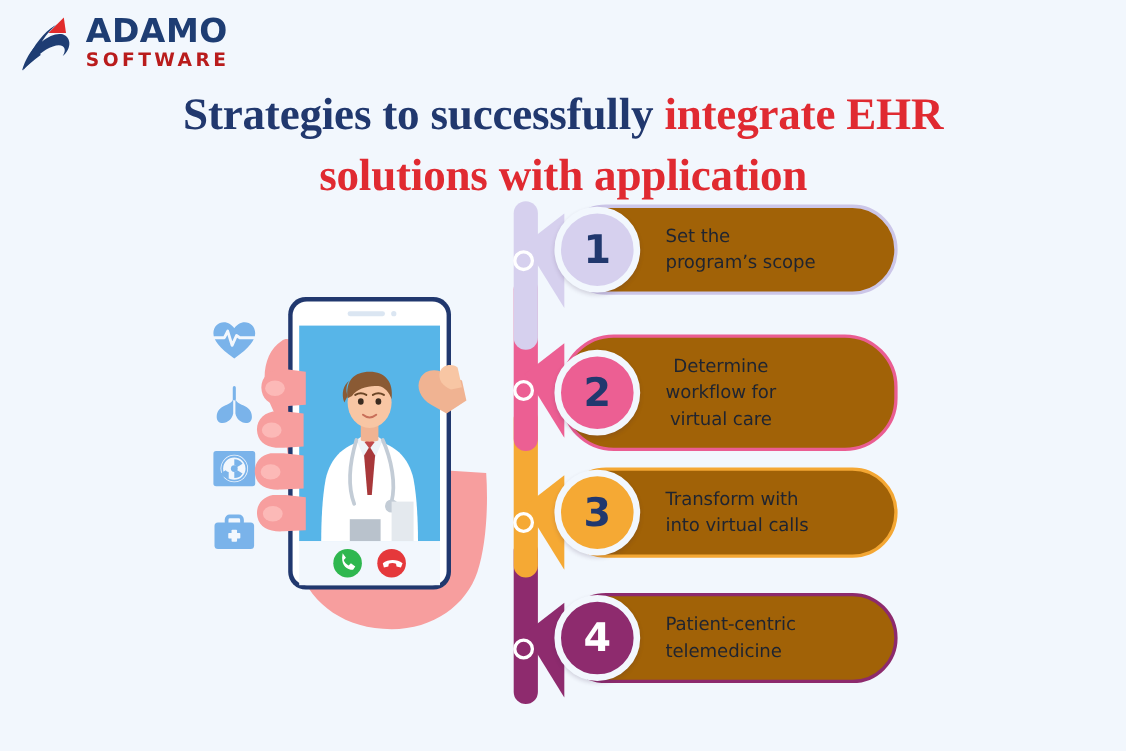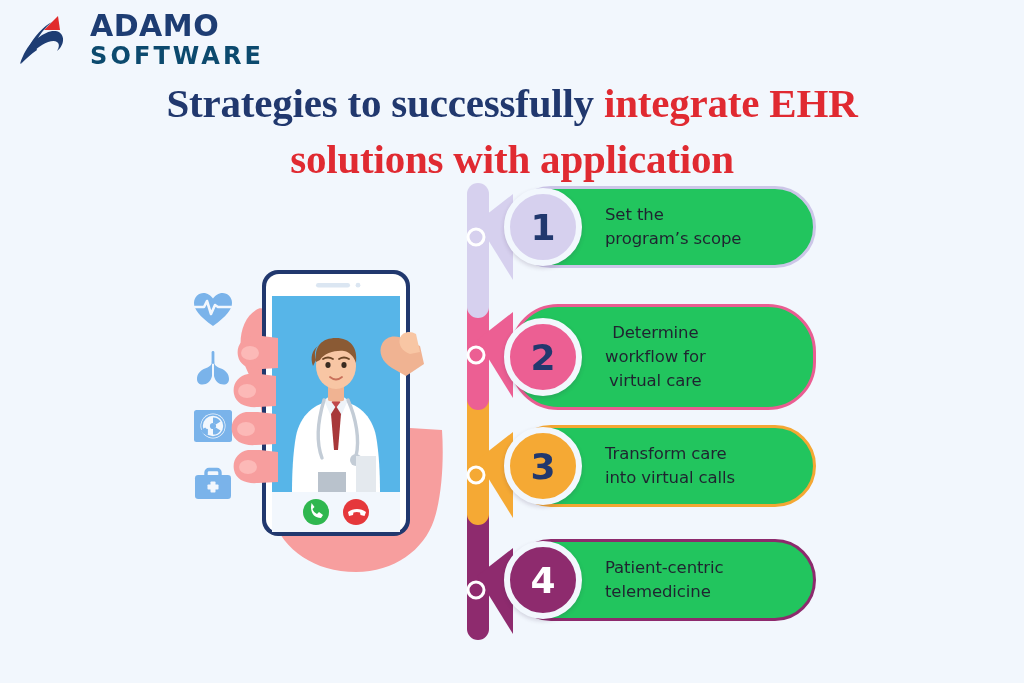--- a/index.html
+++ b/index.html
@@ -22,41 +22,41 @@
 
   
   .logo {
     position: absolute;
     left: 14px;
     top: 8px;
     width: 260px;
     height: 62px;
     display: flex;
     align-items: center;
-    gap: 18px;
+    gap: 6px;
   }
   .logo-mark { width: 58px; height: 58px; flex: 0 0 58px; }
   .logo-words {
     display: flex;
     flex-direction: column;
     justify-content: center;
     line-height: 1;
   }
   .logo-top {
     font-size: 30px;
     font-weight: bold;
     letter-spacing: 0.5px;
     color: #1e3d73;
     font-family: "DejaVu Sans", sans-serif;
   }
   .logo-bottom {
-    font-size: 24px;
+    font-size: 17px;
     font-weight: bold;
     letter-spacing: 3.1px;
-    color: #0c4a6e;
+    color: #b91c1c;
     margin-top: 3px;
     font-family: "DejaVu Sans", sans-serif;
   }
 
   
   .title {
     position: absolute;
     left: 112px;
     top: 76px;
     width: 800px;
@@ -108,21 +108,21 @@
     display: block;
   }
   .pill {
     position: absolute;
     left: 48px;
     top: 0;
     width: 306px;
     box-sizing: border-box;
     border: 3px solid #ccc6e8;
     border-radius: 48px;
-    background: #22c55e;
+    background: #a16207;
     padding: 14px 18px 14px 92px;
     min-height: 68px;
     display: flex;
     align-items: center;
   }
   .pill-text {
     font-family: "DejaVu Sans", sans-serif;
     font-size: 16.5px;
     line-height: 1.46;
     color: #1f2430;
@@ -311,21 +311,21 @@
 workflow for
 virtual care</span>
       </div>
       <div class="bubble" style="background: rgb(236, 95, 147); color: rgb(33, 56, 110); top: 14px;">
         <span>2</span>
       </div>
     </div>
 
     <div class="step" id="step-2" style="top: 239px;">
       <div class="pill" style="border-color: rgb(244, 167, 51);">
-        <span class="pill-text">Transform care
+        <span class="pill-text">Transform with
 into virtual calls</span>
       </div>
       <div class="bubble" style="background: rgb(245, 169, 52); color: rgb(33, 56, 110); top: 2px;">
         <span>3</span>
       </div>
     </div>
 
     <div class="step" id="step-3" style="top: 353px;">
       <div class="pill" style="border-color: rgb(141, 42, 109);">
         <span class="pill-text">Patient-centric

